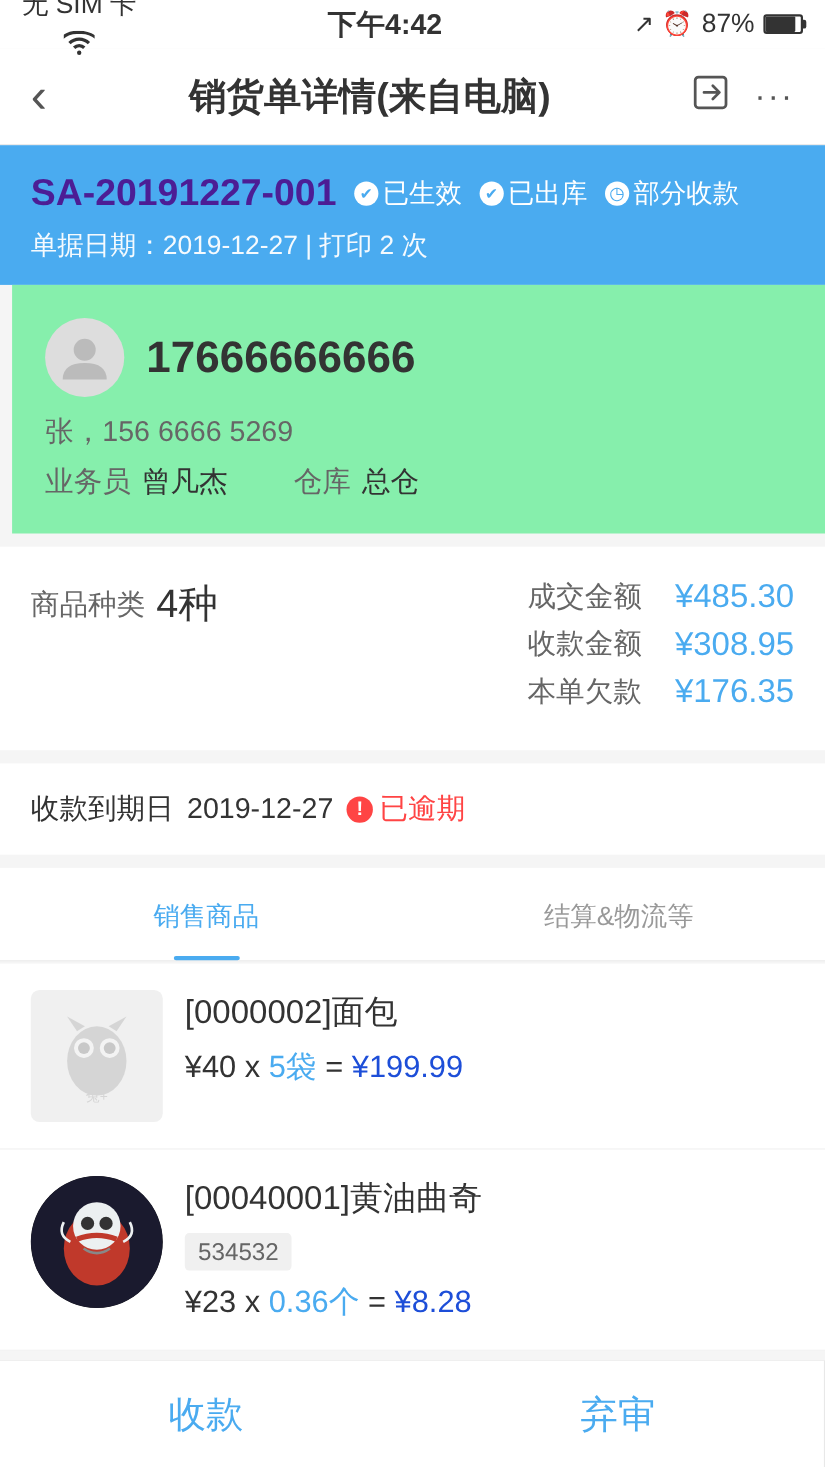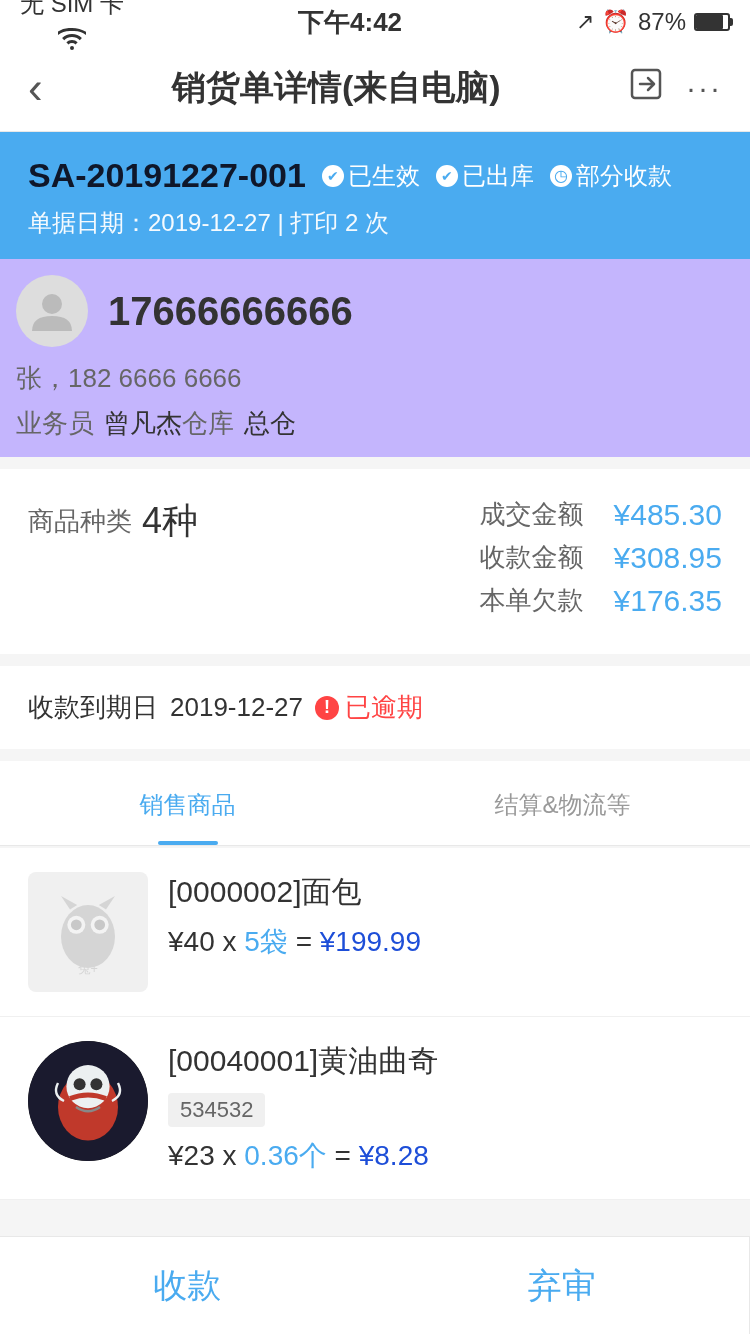--- a/index.html
+++ b/index.html
@@ -59,21 +59,21 @@
     }
     .order-header-top {
       display: flex;
       align-items: center;
       gap: 16px;
       margin-bottom: 12px;
     }
     .order-id {
       font-size: 34px;
       font-weight: 700;
-      color: #0f172a;
+      color: #4c1d95;
     }
     .status-badges {
       display: flex;
       align-items: center;
       gap: 16px;
     }
     .badge {
       display: flex;
       align-items: center;
       gap: 4px;
@@ -92,23 +92,24 @@
     }
     .badge-check { color: #4aabf0; }
     .order-meta {
       font-size: 24px;
       color: #fff;
       opacity: 0.95;
     }
 
     
     .customer-section {
-      background: #c4b5fd;
-      padding: 16px;
+      background: #86efac;
+      padding: 30px;
       margin-bottom: 12px;
+      margin-left: 11px;
     }
     .customer-top {
       display: flex;
       align-items: center;
       gap: 20px;
       margin-bottom: 14px;
     }
     .avatar {
       width: 72px;
       height: 72px;
@@ -125,20 +126,21 @@
       font-weight: 600;
       color: #333;
     }
     .customer-name {
       font-size: 26px;
       color: #666;
       margin-bottom: 10px;
     }
     .customer-staff {
       display: flex;
+      gap: 60px;
       font-size: 26px;
       color: #333;
     }
     .staff-item { display: flex; gap: 10px; }
     .staff-label { color: #666; }
 
     
     .summary-section {
       background: #fff;
       padding: 28px;
@@ -390,21 +392,21 @@
 <div class="customer-section">
   <div class="customer-top">
     <div class="avatar">
       <svg viewBox="0 0 50 50" fill="#aaa" xmlns="http://www.w3.org/2000/svg">
         <circle cx="25" cy="18" r="10" fill="#bbb"></circle>
         <path d="M5 45 Q5 30 25 30 Q45 30 45 45" fill="#bbb"></path>
       </svg>
     </div>
     <span class="customer-phone">17666666666</span>
   </div>
-  <div class="customer-name">张，182 6666 6666</div>
+  <div class="customer-name">张，156 6666 5269</div>
   <div class="customer-staff">
     <div class="staff-item">
       <span class="staff-label">业务员</span>
       <span>曾凡杰</span>
     </div>
     <div class="staff-item">
       <span class="staff-label">仓库</span>
       <span>总仓</span>
     </div>
   </div>

